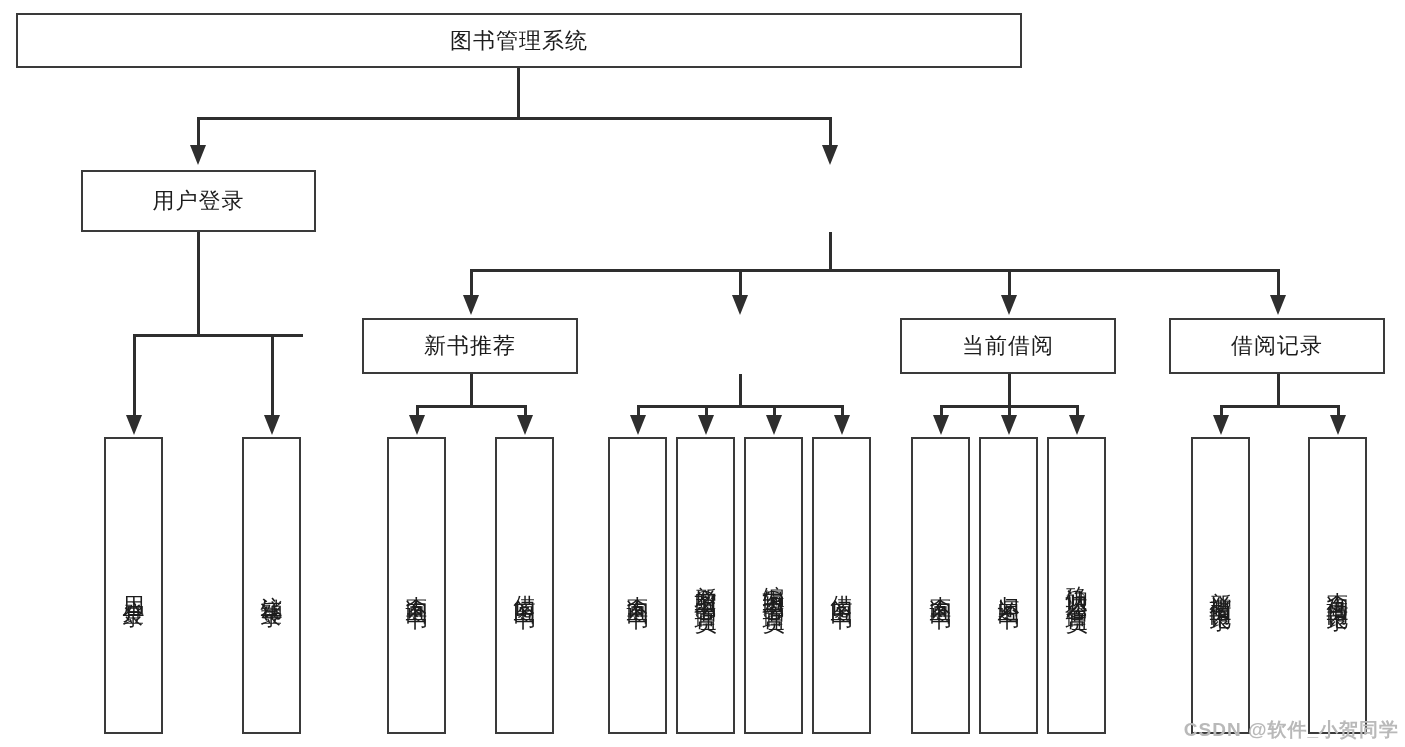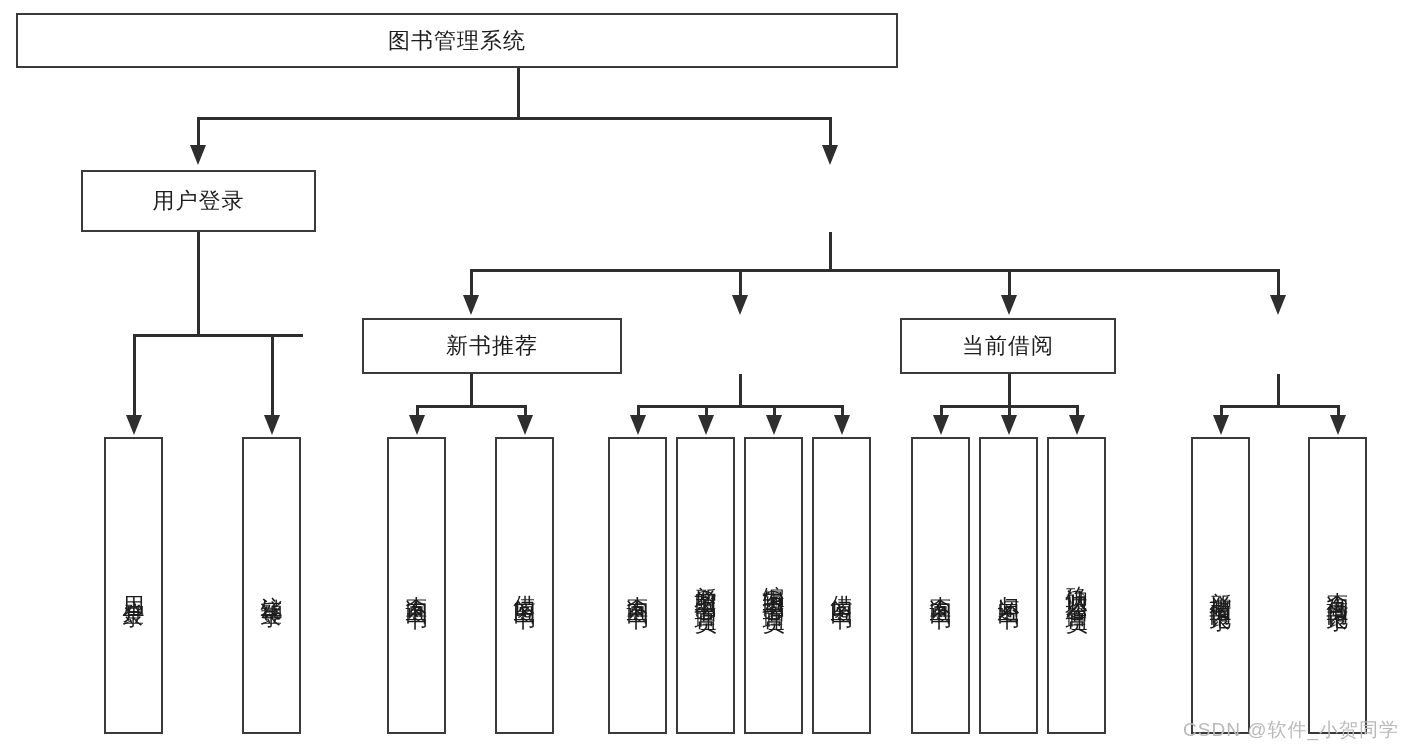--- a/index.html
+++ b/index.html
@@ -60,28 +60,29 @@
   
   #watermark{
     position:absolute;
     right:6px;
     bottom:4px;
     font-size:19px;
     color:#b9b9b9;
     letter-spacing:1px;
     white-space:nowrap;
     user-select:none;
+    font-weight:bold;
   }
 </style>
 </head>
 <body>
 
 <div id="canvas">
 
-  <div class="node root" style="left:16px;top:13px;width:882px;height:55px;">
+  <div class="node root" style="left:16px;top:13px;width:1006px;height:55px;">
     <span>图书管理系统</span>
   </div>
 
   <div class="ln v" style="left:517px;top:68px;height:50px;"></div>
 
   <div class="ln h" style="left:197px;top:117px;width:634px;"></div>
 
   <div class="ln v" style="left:197px;top:117px;height:30px;"></div>
   <div class="arrow" style="left:190px;top:145px;"></div>
   <div class="ln v" style="left:829px;top:117px;height:30px;"></div>
@@ -103,25 +104,28 @@
 
   <div class="ln v" style="left:470px;top:269px;height:28px;"></div>
   <div class="arrow" style="left:463px;top:295px;"></div>
   <div class="ln v" style="left:739px;top:269px;height:28px;"></div>
   <div class="arrow" style="left:732px;top:295px;"></div>
   <div class="ln v" style="left:1008px;top:269px;height:28px;"></div>
   <div class="arrow" style="left:1001px;top:295px;"></div>
   <div class="ln v" style="left:1277px;top:269px;height:28px;"></div>
   <div class="arrow" style="left:1270px;top:295px;"></div>
 
-  <div class="node h" style="left:362px;top:318px;width:260px;height:56px;">
+  <div class="node h" style="left:362px;top:318px;width:216px;height:56px;">
     <span>新书推荐</span>
   </div>
   <div class="node h" style="left:900px;top:318px;width:216px;height:56px;">
     <span>当前借阅</span>
+  </div>
+  <div class="node h" style="left:1169px;top:318px;width:216px;height:56px;">
+    <span>借阅记录</span>
   </div>
 
   <div class="ln v" style="left:470px;top:374px;height:33px;"></div>
   <div class="ln h" style="left:416px;top:405px;width:108px;"></div>
   <div class="ln v" style="left:416px;top:405px;height:12px;"></div>
   <div class="arrow" style="left:409px;top:415px;"></div>
   <div class="ln v" style="left:524px;top:405px;height:12px;"></div>
   <div class="arrow" style="left:517px;top:415px;"></div>
 
   <div class="ln v" style="left:739px;top:374px;height:33px;"></div>

